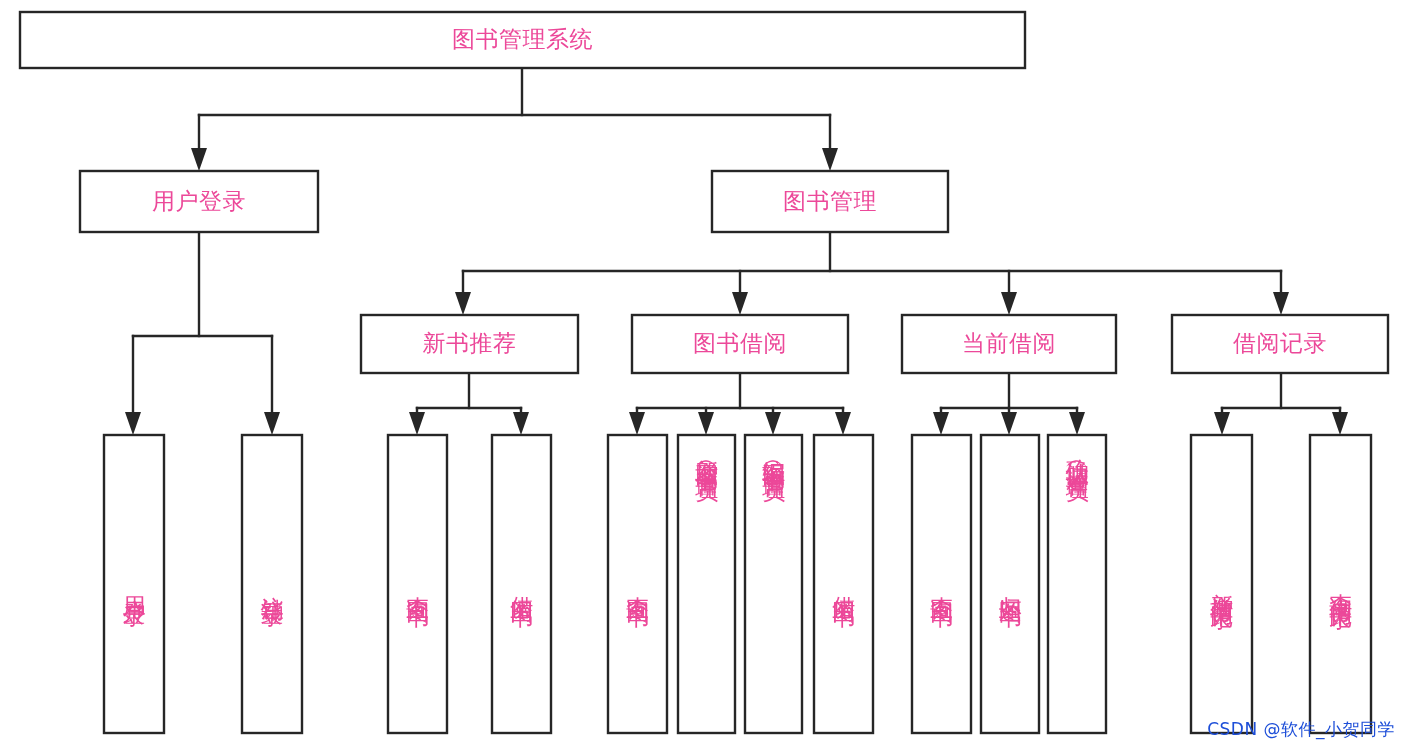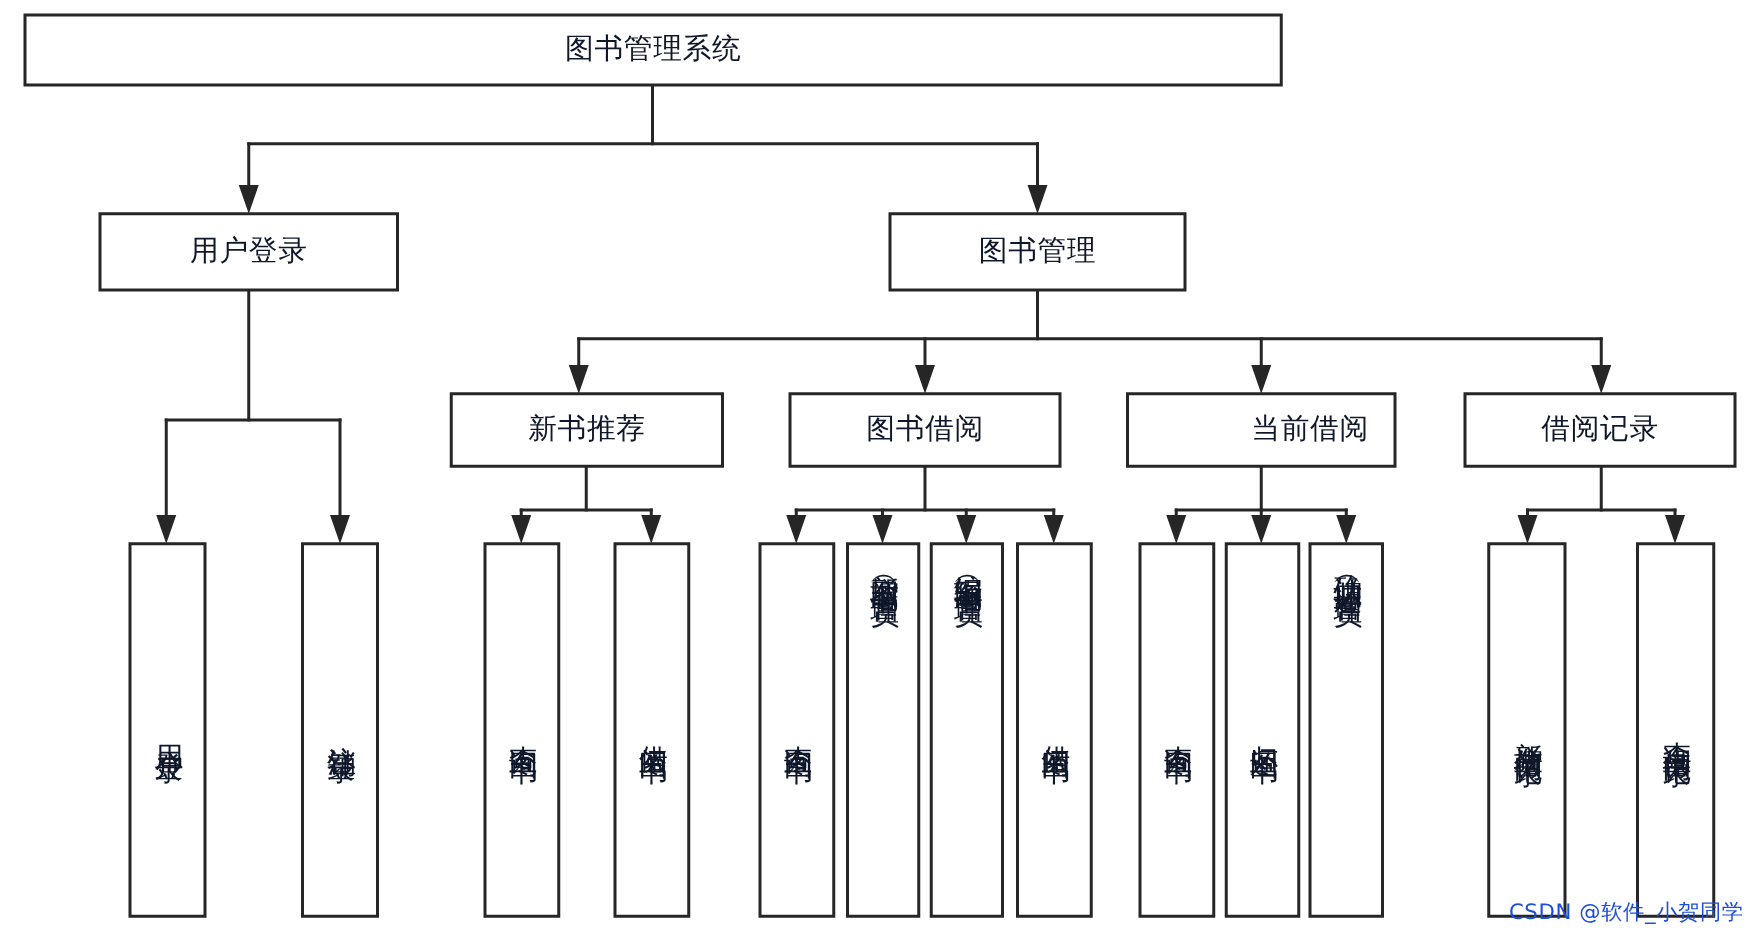--- a/index.html
+++ b/index.html
@@ -37,21 +37,21 @@
     fill: none;
     stroke-linecap: square;
   }
   .arrowhead {
     fill: #262626;
     stroke: none;
   }
   .node-label {
     position: absolute;
     box-sizing: border-box;
-    color: #0f172a;
+    color: #ec4899;
     display: flex;
     align-items: center;
     justify-content: center;
     pointer-events: none;
     line-height: 1.02;
   }
   .node-label.horiz {
     font-size: 23px;
     letter-spacing: 0.5px;
   }
@@ -187,21 +187,21 @@
     <rect class="node-box" x="1310" y="435" width="61" height="298"></rect>
   </svg>
 
   <div class="node-label horiz" style="left:20px; top:12px; width:1005px; height:56px;">图书管理系统</div>
 
   <div class="node-label horiz" style="left:80px; top:171px; width:238px; height:61px;">用户登录</div>
   <div class="node-label horiz" style="left:361px; top:315px; width:217px; height:58px;">新书推荐</div>
 
   <div class="node-label horiz" style="left:712px; top:171px; width:236px; height:61px;">图书管理</div>
   <div class="node-label horiz" style="left:632px; top:315px; width:216px; height:58px;">图书借阅</div>
-  <div class="node-label horiz" style="left:941px; top:315px; width:214px; height:58px;">当前借阅</div>
+  <div class="node-label horiz" style="left:902px; top:315px; width:214px; height:58px;">当前借阅</div>
   <div class="node-label horiz" style="left:1172px; top:315px; width:216px; height:58px;">借阅记录</div>
 
   <div class="node-label vert" style="left:104px; top:435px; width:60px; height:298px;">用户登录</div>
   <div class="node-label vert" style="left:242px; top:435px; width:60px; height:298px;">注销登录</div>
 
   <div class="node-label vert" style="left:388px; top:435px; width:59px; height:298px;">查询图书</div>
   <div class="node-label vert" style="left:492px; top:435px; width:59px; height:298px;">借阅图书</div>
 
   <div class="node-label vert" style="left:608px; top:435px; width:59px; height:298px;">查询图书</div>
   <div class="node-label vert top-align" style="left:678px; top:435px; width:57px; height:298px;">新增图书（管理员）</div>

